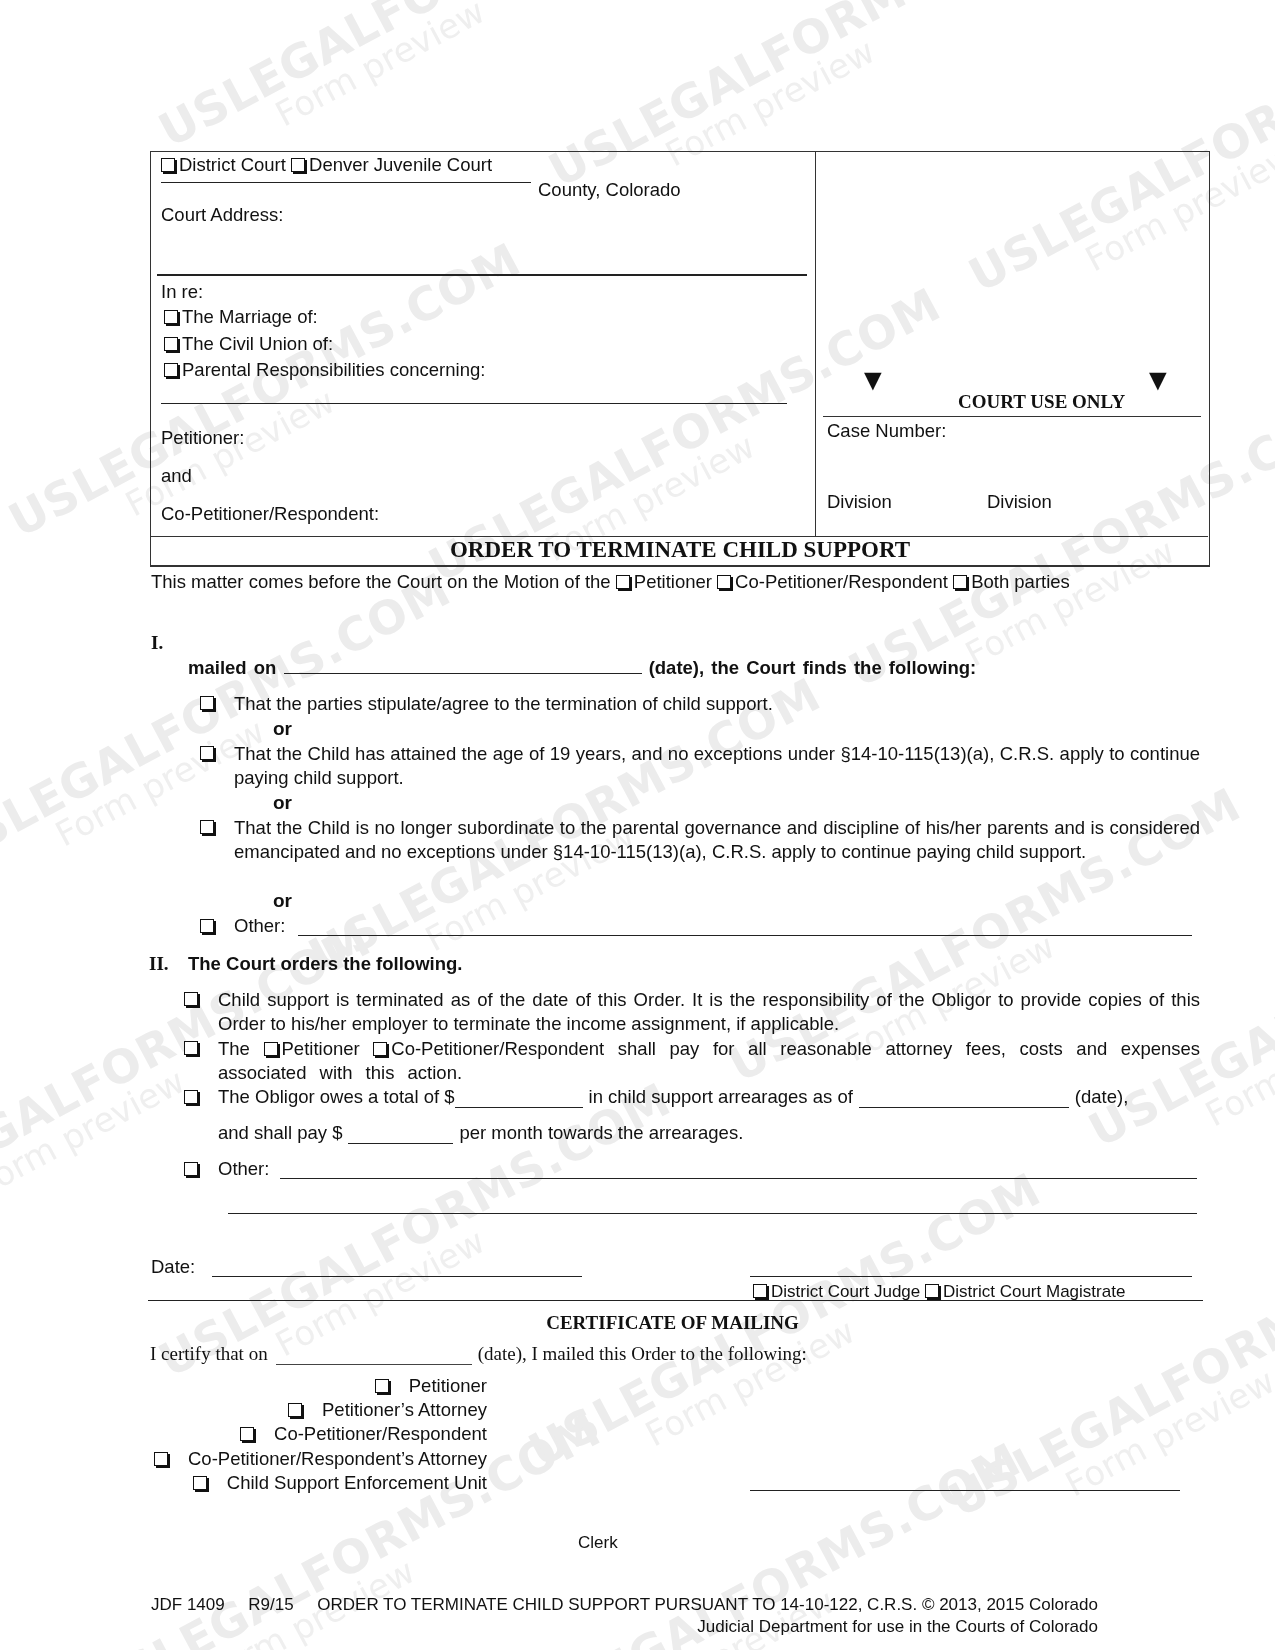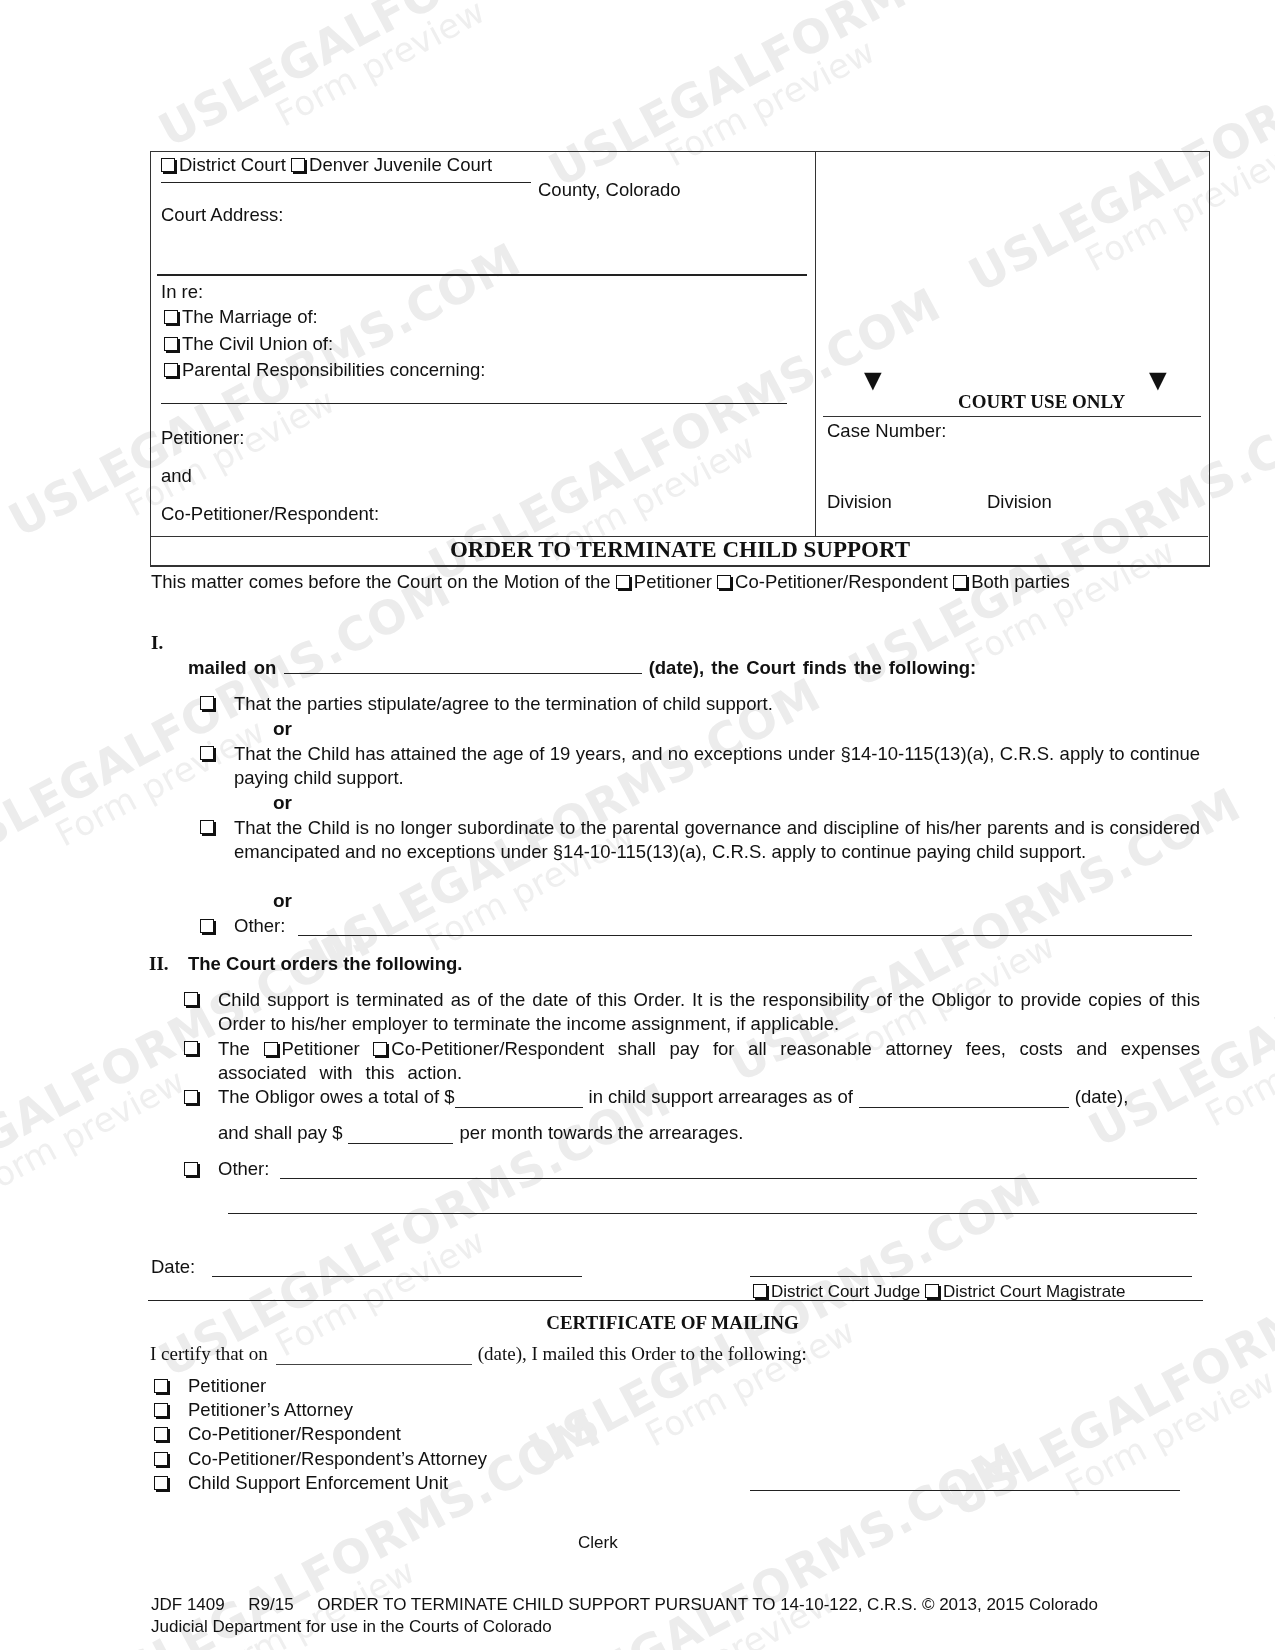--- a/index.html
+++ b/index.html
@@ -6,21 +6,21 @@
   body {
     width: 1275px; height: 1650px; position: relative; overflow: hidden;
     font-family: "Liberation Sans", sans-serif; color: #111; font-size: 18.5px;
   }
   .watermark {
     position: absolute; pointer-events: none; z-index: 0;
     transform: rotate(-28deg); transform-origin: left top; white-space: nowrap;
   }
   .wm-main { font-family: "DejaVu Sans", sans-serif; font-weight: bold; font-size: 46px; color: #ececec; letter-spacing: 1px; display: block; }
   .wm-sub { font-family: "DejaVu Sans", sans-serif; font-size: 34px; color: #efefef; display: block; margin-left: 110px; margin-top: -8px; }
-  .abs { position: absolute; z-index: 1; }
+  .abs { position: absolute; z-index: 1; text-align: right; }
   .cb {
     display: inline-block; width: 12px; height: 12px; border: 1.6px solid #111;
     box-shadow: 2px 2px 0 #111; margin-right: 4px; vertical-align: -1px; background: #fff;
   }
   .line { position: absolute; border-bottom: 1.5px solid #222; z-index: 1; }
   .caption-box {
     position: absolute; left: 150px; top: 151px; width: 1058px; height: 414px;
     border: 1.5px solid #333; z-index: 1;
   }
   .vdiv { position: absolute; left: 815px; top: 151px; height: 385px; border-left: 1.5px solid #333; z-index: 1; }

